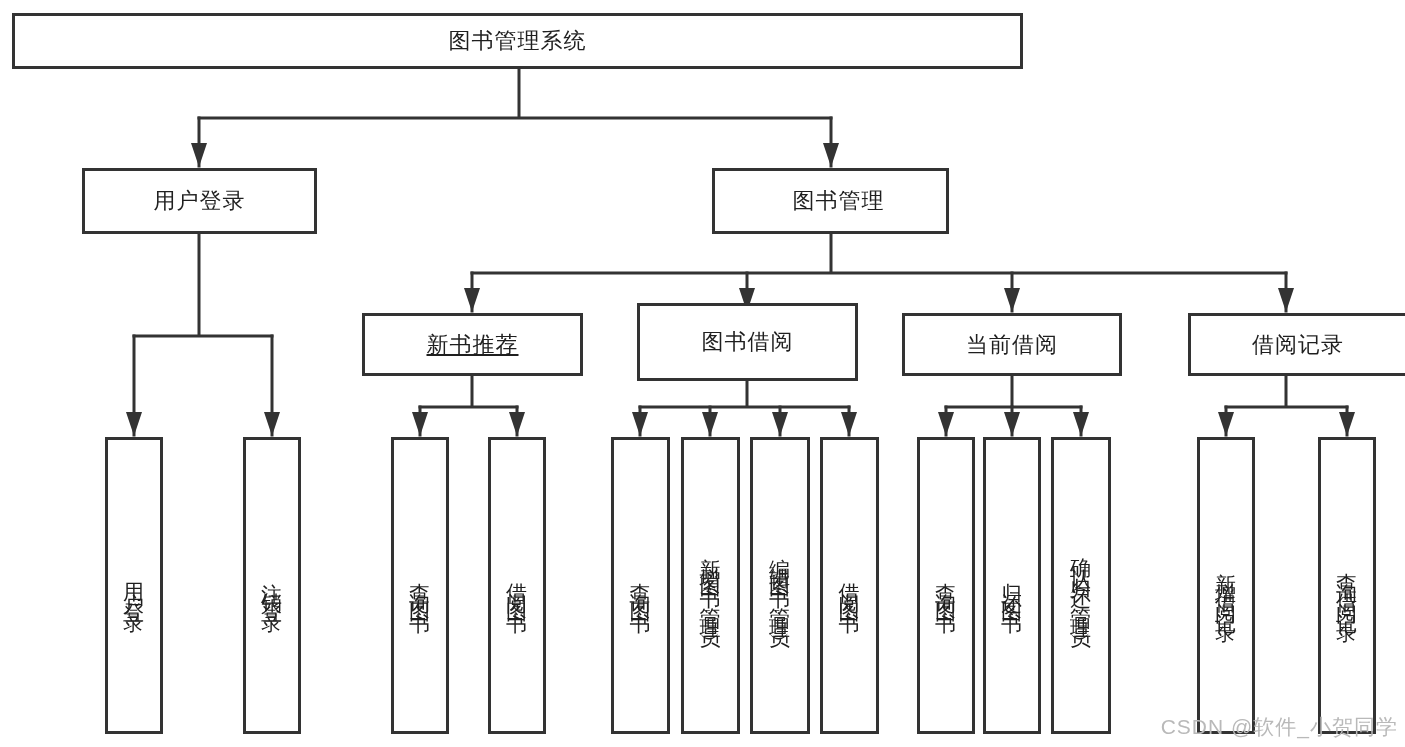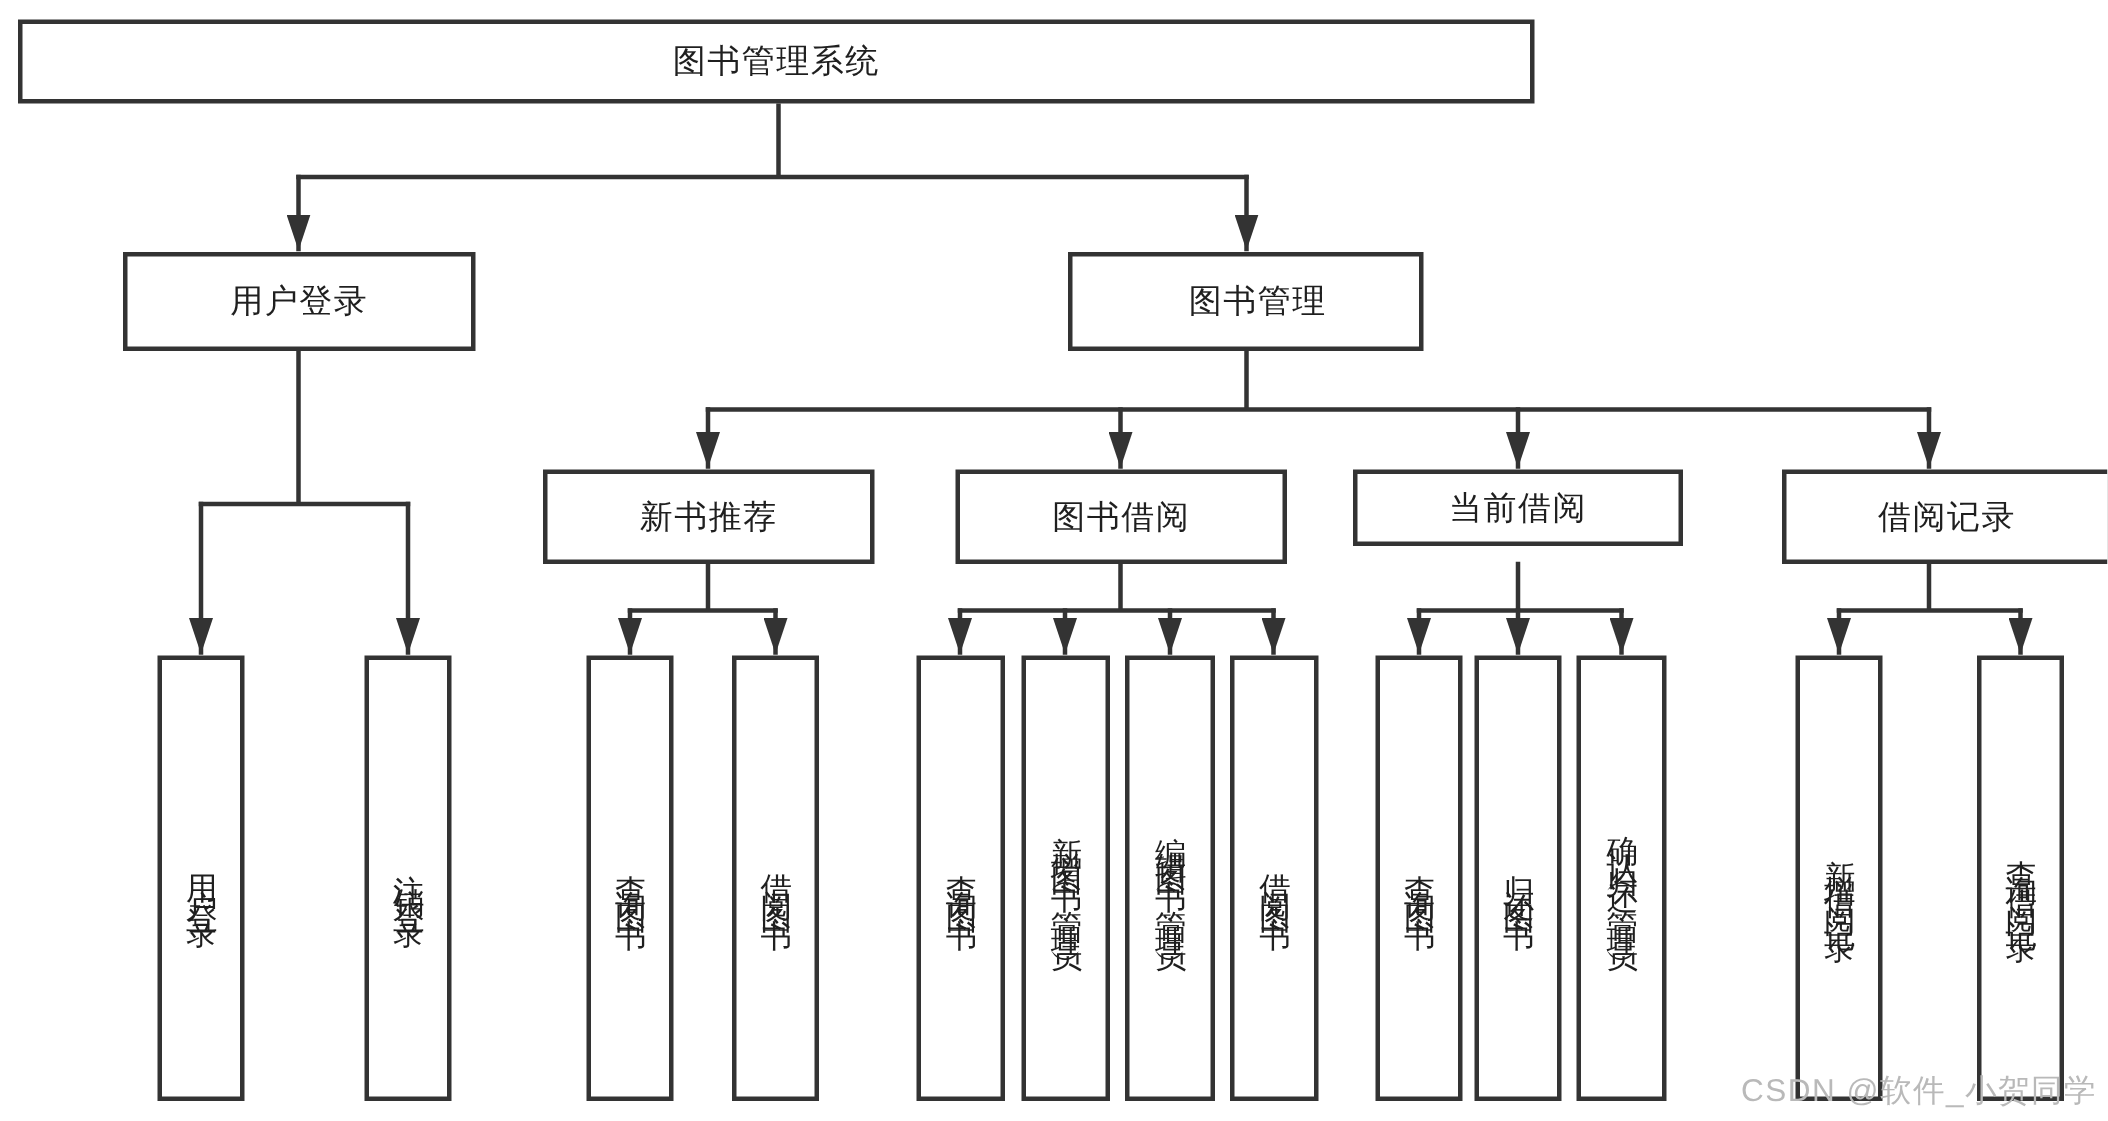--- a/index.html
+++ b/index.html
@@ -43,23 +43,23 @@
     writing-mode: vertical-lr;
     text-orientation: mixed;
     font-size: 21px;
     letter-spacing: 10px;
     line-height: 1;
   }
   
   .n-root      { left: 12px;   top: 13px;  width: 1011px; height: 56px; }
   .n-login     { left: 82px;   top: 168px; width: 235px;  height: 66px; }
   .n-bookmgmt  { left: 712px;  top: 168px; width: 237px;  height: 66px; padding-left: 16px; }
-  .n-s0 { left: 362px;  top: 313px; width: 221px; height: 63px; }
-  .n-s1 { left: 637px;  top: 313px; width: 221px; height: 63px; }
-  .n-s2 { left: 902px;  top: 313px; width: 220px; height: 51px; }
+  .n-s0 { left: 362px;  top: 313px; width: 221px; height: 63px; text-decoration: underline; }
+  .n-s1 { left: 637px;  top: 303px; width: 221px; height: 78px; }
+  .n-s2 { left: 902px;  top: 313px; width: 220px; height: 63px; }
   .n-s3 { left: 1176px; top: 313px; width: 220px; height: 63px; margin-left: 12px; }
   .leaf { top: 437px; height: 297px; }
   .n-l0  { left: 105px;  width: 58px; }
   .n-l1  { left: 243px;  width: 58px; }
   .n-l2  { left: 391px;  width: 58px; }
   .n-l3  { left: 488px;  width: 58px; }
   .n-l4  { left: 611px;  width: 59px; }
   .n-l5  { left: 681px;  width: 59px; }
   .n-l6  { left: 750px;  width: 60px; }
   .n-l7  { left: 820px;  width: 59px; }

